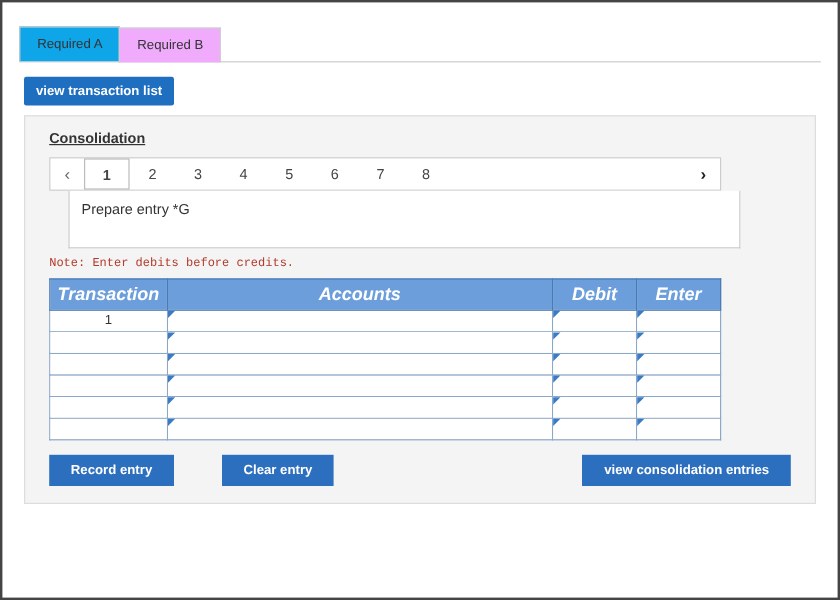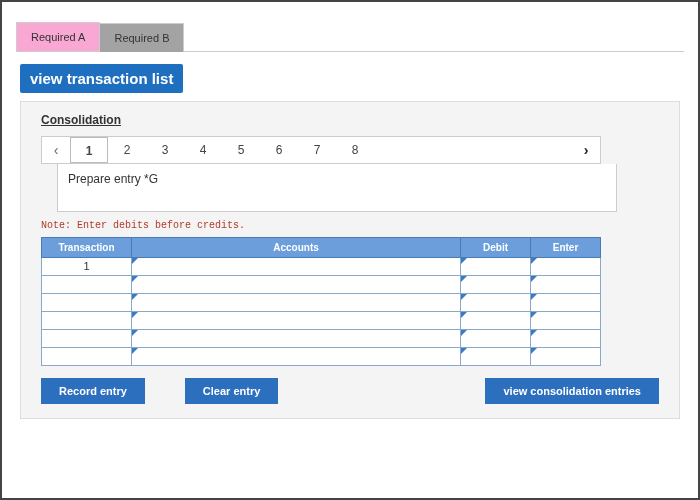--- a/index.html
+++ b/index.html
@@ -1,35 +1,35 @@
 <!DOCTYPE html>
 <html><head>
 <meta charset="utf-8">
 <style>
   * { box-sizing: border-box; margin: 0; padding: 0; }
   body { font-family: Arial, Helvetica, sans-serif; font-size: 12px; background: #fff; color: #333; }
   .frame { width: 700px; height: 500px; border: 2px solid #444; padding: 10px 14px 14px 14px; overflow: hidden; }
   .instruction-bar { background: #e7e7e7; border: 1px solid #d5d5d5; padding: 10px 12px; font-weight: bold; font-size: 12px; }
   .tabs-row { display: flex; margin-top: 10px; border-bottom: 1px solid #ccc; }
-  .tab { padding: 8px 14px; font-size: 11px; border: 1px solid #ccc; border-bottom: none; background: #f9a8d4; margin-right: -1px; cursor: pointer; }
-  .tab.active { background: #a3a3a3; position: relative; top: 1px; }
+  .tab { padding: 8px 14px; font-size: 11px; border: 1px solid #ccc; border-bottom: none; background: #0ea5e9; margin-right: -1px; cursor: pointer; }
+  .tab.active { background: #f0abfc; position: relative; top: 1px; }
   .prompt-box { background: #ecf3fb; border: 1px solid #b9c7d8; padding: 8px 10px; font-size: 11px; line-height: 1.4; margin-top: 0; }
   .prompt-box .hint { color: #b33a2a; }
-  .vtl-btn { display: inline-block; background: #1f6fc0; color: #fff; font-size: 15px; font-weight: bold; padding: 6px 10px; border: none; border-radius: 2px; margin: 12px 0 0 4px; cursor: pointer; }
+  .vtl-btn { display: inline-block; background: #1f6fc0; color: #fff; font-size: 11px; font-weight: bold; padding: 6px 10px; border: none; border-radius: 2px; margin: 12px 0 0 4px; cursor: pointer; }
   .worksheet { background: #f4f4f4; border: 1px solid #ddd; margin: 8px 4px 0 4px; padding: 12px 20px 14px 20px; }
   .ws-title { font-weight: bold; font-size: 12px; line-height: 1.15; margin-bottom: 8px; text-decoration: underline; }
   .pager { display: flex; align-items: center; border: 1px solid #ccc; background: #fff; height: 28px; width: 560px; }
   .pager .arrow { width: 28px; text-align: center; font-size: 14px; color: #666; cursor: pointer; }
   .pager .arrow.right { margin-left: auto; font-weight: bold; color: #222; }
   .pager .pg { width: 38px; text-align: center; font-size: 12px; color: #444; cursor: pointer; }
   .pager .pg.active { border: 1px solid #bbb; height: 100%; line-height: 26px; font-weight: bold; }
   .entry-desc { border: 1px solid #ccc; border-top: none; background: #fff; width: 560px; height: 48px; padding: 8px 10px; font-size: 12px; margin-left: 16px; }
   .note { color: #b33a2a; font-size: 10px; margin: 8px 0 6px 0; font-family: Liberation Mono, monospace; }
   table.je { border-collapse: collapse; width: 560px; }
-  table.je th { background: #6b9edb; color: #fff; font-size: 10px; font-weight: bold; border: 1px solid #4a7bb5; padding: 4px 6px; text-align: center; }
+  table.je th { background: #6b9edb; color: #fff; font-size: 15px; font-weight: bold; border: 1px solid #4a7bb5; padding: 4px 6px; text-align: center; font-style: italic; }
   table.je td { border: 1px solid #8aa8c8; background: #fff; height: 18px; font-size: 11px; padding: 0 6px; position: relative; }
   table.je td.cell::before { content: ""; position: absolute; left: 0; top: 0; width: 0; height: 0; border-top: 6px solid #3b7bc4; border-right: 6px solid transparent; }
   table.je td.txn { text-align: center; }
   .col-txn { width: 90px; } .col-acc { } .col-amt { width: 70px; }
   .btn-row { display: flex; gap: 40px; margin-top: 12px; align-items: center; }
   .btn-row .spacer { flex: 1; }
   .blue-btn { background: #2d6fbf; color: #fff; font-weight: bold; font-size: 11px; border: none; padding: 7px 18px; cursor: pointer; }
 </style>
 </head>
 <body>

